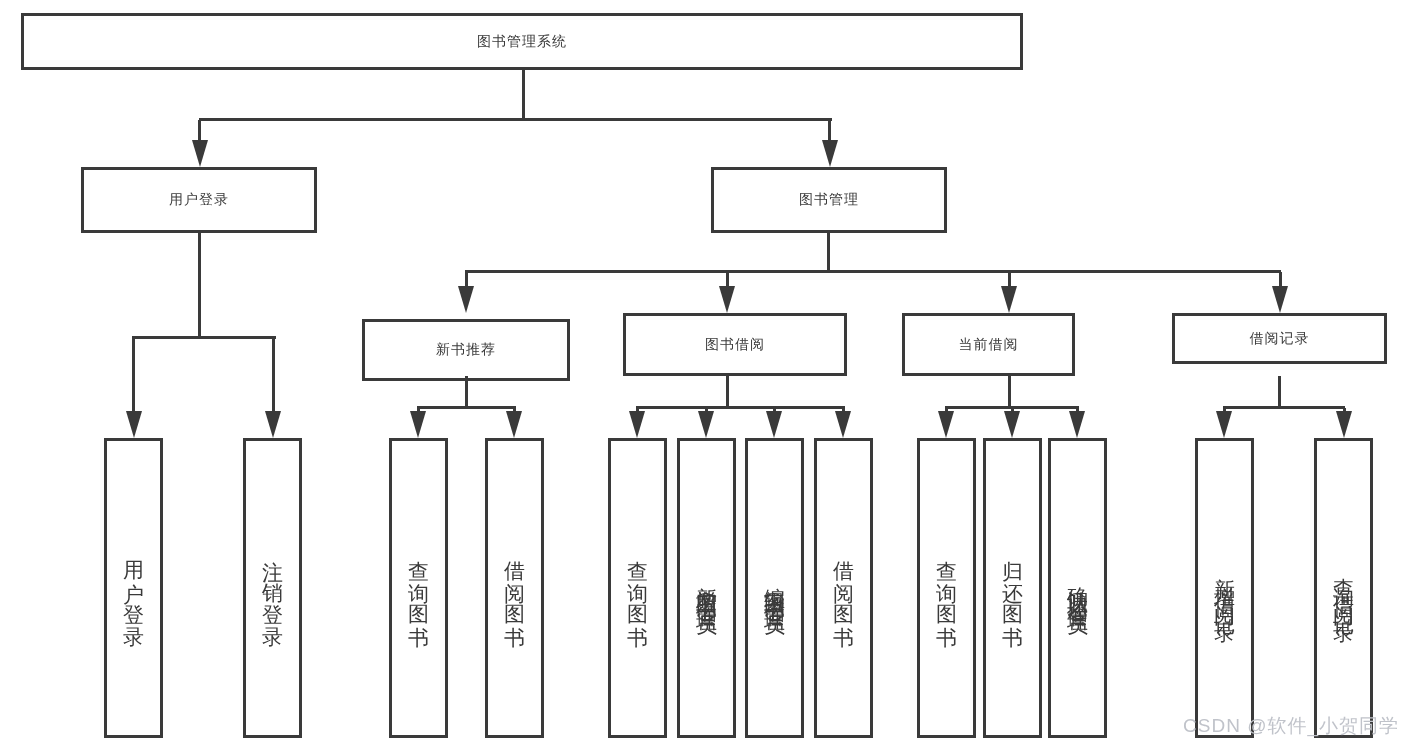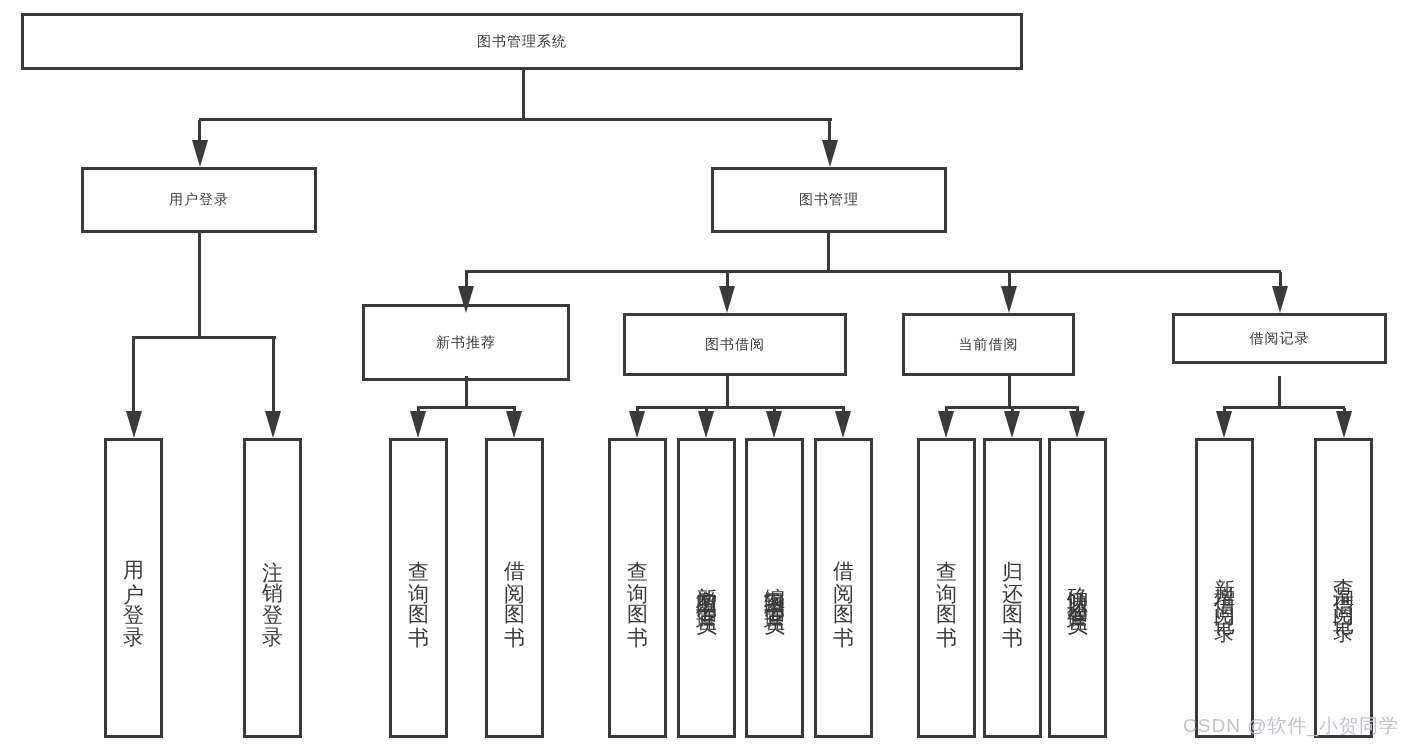--- a/index.html
+++ b/index.html
@@ -42,21 +42,21 @@
     <span>图书管理系统</span>
   </div>
 
   <div class="hbox" style="left:81px;top:167px;width:236px;height:66px">
     <span>用户登录</span>
   </div>
   <div class="hbox" style="left:711px;top:167px;width:236px;height:66px">
     <span>图书管理</span>
   </div>
 
-  <div class="hbox" style="left:362px;top:304px;width:208px;height:77px">
+  <div class="hbox" style="left:362px;top:319px;width:208px;height:62px">
     <span>新书推荐</span>
   </div>
   <div class="hbox" style="left:623px;top:313px;width:224px;height:63px">
     <span>图书借阅</span>
   </div>
   <div class="hbox" style="left:902px;top:313px;width:173px;height:63px">
     <span>当前借阅</span>
   </div>
   <div class="hbox" style="left:1172px;top:313px;width:215px;height:51px">
     <span>借阅记录</span>

